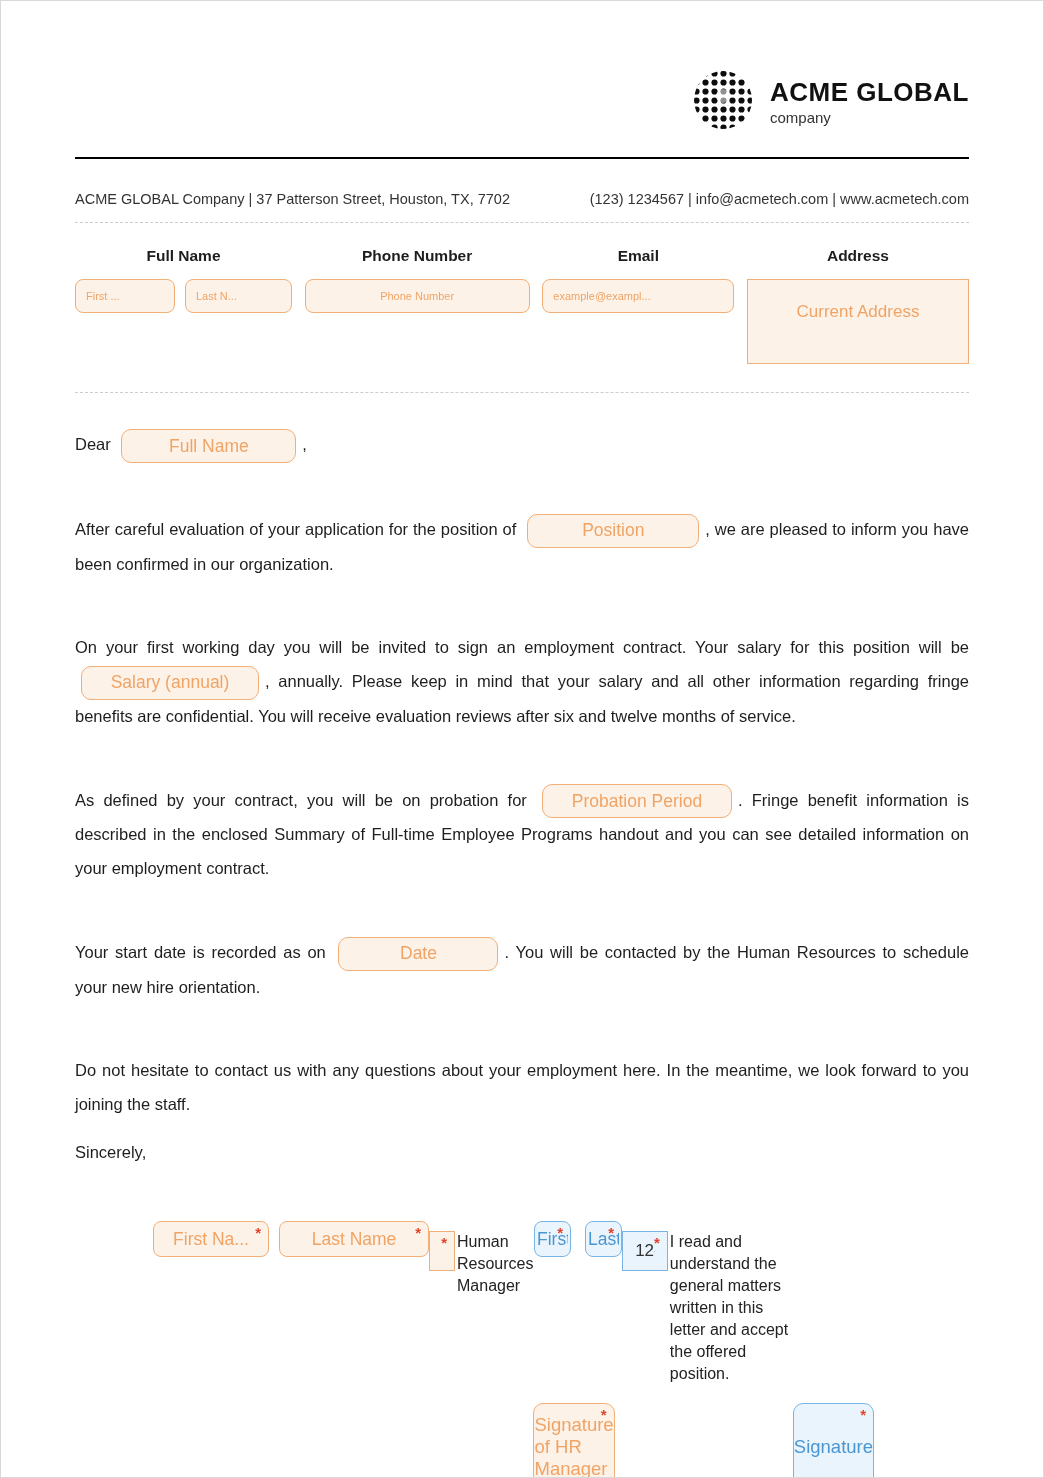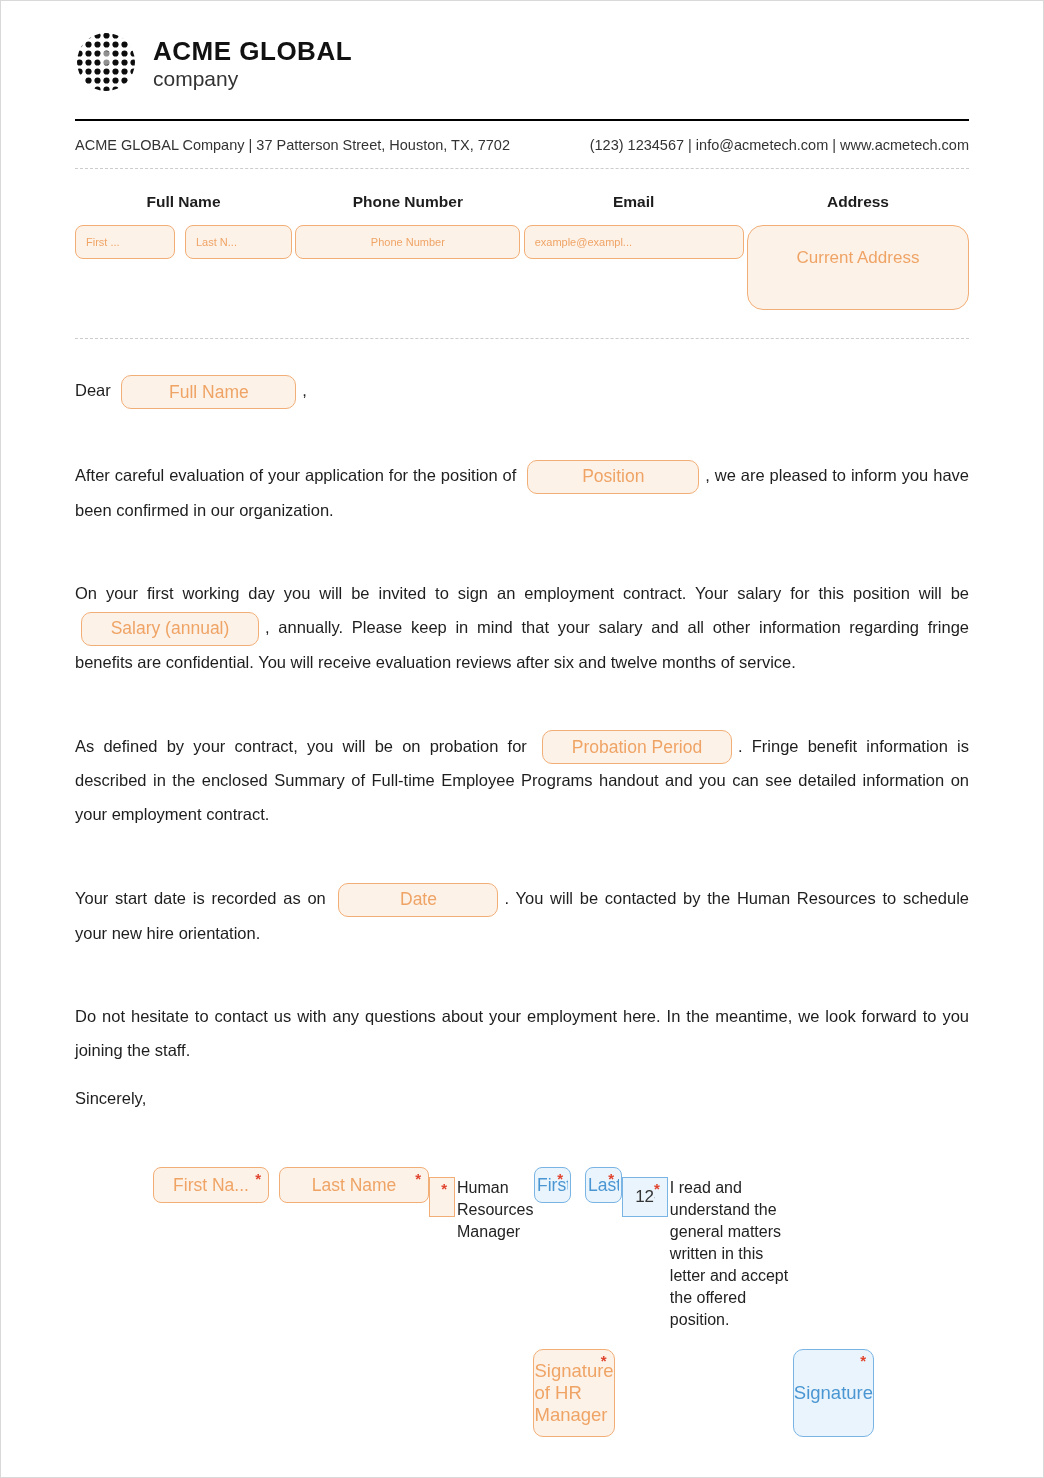--- a/index.html
+++ b/index.html
@@ -13,52 +13,53 @@
     background: #ffffff;
     border: 1px solid #d9d9d9;
     padding: 0 74px;
     position: relative;
     overflow: hidden;
   }
 
   
   .header {
     display: flex;
-    justify-content: flex-start;
+    justify-content: flex-end;
     align-items: flex-start;
-    padding-top: 30px;
+    padding-top: 62px;
+    margin-top: 6px;
   }
   .logo-row { display: flex; align-items: center; gap: 16px; }
   .logo-text .logo-title {
     font-size: 26px;
     font-weight: 700;
     color: #111;
     letter-spacing: 0.5px;
     line-height: 1.1;
   }
   .logo-text .logo-sub {
-    font-size: 21px;
+    font-size: 15px;
     font-weight: 400;
     color: #333;
     margin-top: 2px;
   }
   .doc-title {
     font-size: 32px;
     font-weight: 400;
     color: #1b1b1b;
     margin-top: 16px;
   }
 
   .black-rule { border-top: 2.5px solid #000; margin-top: 22px; }
 
   
   .contact-row {
     display: flex;
     justify-content: space-between;
-    padding: 16px 0 15px;
+    padding: 32px 0 15px;
     font-size: 14.5px;
     color: #333;
   }
 
   .dashed { border-top: 1px dashed #cccccc; }
 
   
   .fields-row {
     display: flex;
     justify-content: space-between;
@@ -82,28 +83,28 @@
     color: #ef9f5e;
     padding: 0 10px;
     outline: none;
     font-family: "Liberation Sans", sans-serif;
   }
   .inp::placeholder { color: #efa466; opacity: 1; }
 
   .w-first { width: 100px; }
   .w-last  { width: 107px; }
   .w-phone { width: 225px; text-align: center; }
-  .w-email { width: 220px; }
+  .w-email { width: 192px; }
 
   .addr {
     width: 222px;
     height: 85px;
     background: #fdf2e8;
     border: 1.5px solid #f2ae77;
-    border-radius: 16px;
+    border-radius: 0;
     resize: none;
     outline: none;
     text-align: center;
     padding-top: 22px;
     font-size: 17px;
     font-family: "Liberation Sans", sans-serif;
     color: #ef9f5e;
   }
   .addr::placeholder { color: #efa466; opacity: 1; }
 

